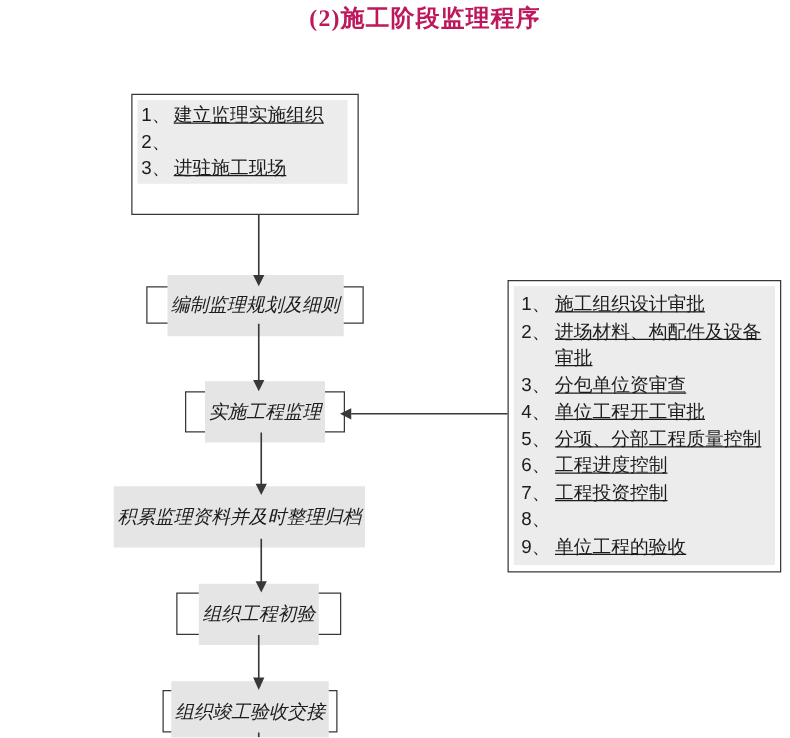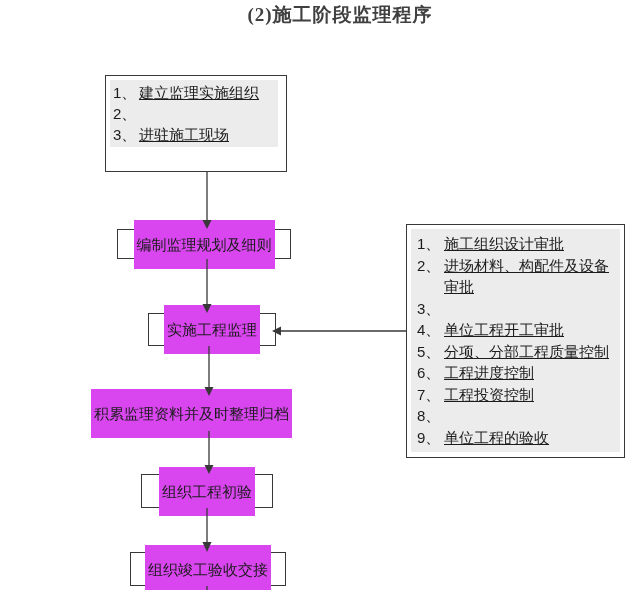--- a/index.html
+++ b/index.html
@@ -7,46 +7,46 @@
     width:632px;height:590px;position:relative;overflow:hidden;
     background:#ffffff;
     font-family:"Liberation Sans",sans-serif;
     color:#1c1c1c;
   }
   .page-title{
     position:absolute;top:2px;left:48px;right:0;
     text-align:center;
     font-family:"Liberation Serif",serif;
     font-weight:bold;font-size:19px;letter-spacing:1px;
-    color:#404040;
+    color:#be185d;
   }
   .box{
     position:absolute;box-sizing:border-box;
     border:1px solid #383838;background:#ffffff;
   }
   
   #start-box{left:105px;top:75px;width:182px;height:97px;}
   #start-box .inner{
     background:#ececec;margin:4px 8px 6px 4px;padding:2px 0 2px 3px;
     font-size:15px;line-height:21px;
   }
   .li{display:flex;}
   .li .num{flex:0 0 26px;width:26px;}
   .li .txt{flex:1;text-decoration:underline;}
   
   .step{
     display:flex;align-items:center;justify-content:center;
     font-size:15px;line-height:19px;
   }
-  .step .hl{background:#d946ef;padding:15px 3px;white-space:nowrap;}
+  .step .hl{background:#e5e5e5;padding:15px 3px;white-space:nowrap;font-style:italic;}
   #step-plan   {left:117px;top:229px;width:174px;height:30px;}
   #step-impl   {left:148px;top:313px;width:128px;height:33px;}
   #step-archive{left:93px; top:396px;width:197px;height:35px;}
   #step-initial{left:141px;top:474px;width:132px;height:34px;}
-  #step-final  {left:130px;top:552px;width:156px;height:34px;}
+  #step-final  {left:130px;top:552px;width:140px;height:34px;}
   
   #side-panel{left:406px;top:224px;width:219px;height:234px;}
   #side-panel .inner{
     background:#ececec;margin:4px;padding:4px 2px 4px 6px;
     font-size:15px;line-height:21.5px;
   }
   #side-panel .li .num{flex:0 0 27px;width:27px;}
   svg.arrows{position:absolute;left:0;top:0;pointer-events:none;}
   svg.arrows line{stroke:#383838;stroke-width:1.3;}
   svg.arrows polygon{fill:#383838;stroke:none;}
@@ -93,20 +93,21 @@
     <div class="li">
       <span class="num">1、</span>
       <span class="txt">施工组织设计审批</span>
     </div>
     <div class="li">
       <span class="num">2、</span>
       <span class="txt">进场材料、构配件及设备审批</span>
     </div>
     <div class="li">
       <span class="num">3、</span>
+      <span class="txt">分包单位资审查</span>
     </div>
     <div class="li">
       <span class="num">4、</span>
       <span class="txt">单位工程开工审批</span>
     </div>
     <div class="li">
       <span class="num">5、</span>
       <span class="txt">分项、分部工程质量控制</span>
     </div>
     <div class="li">

